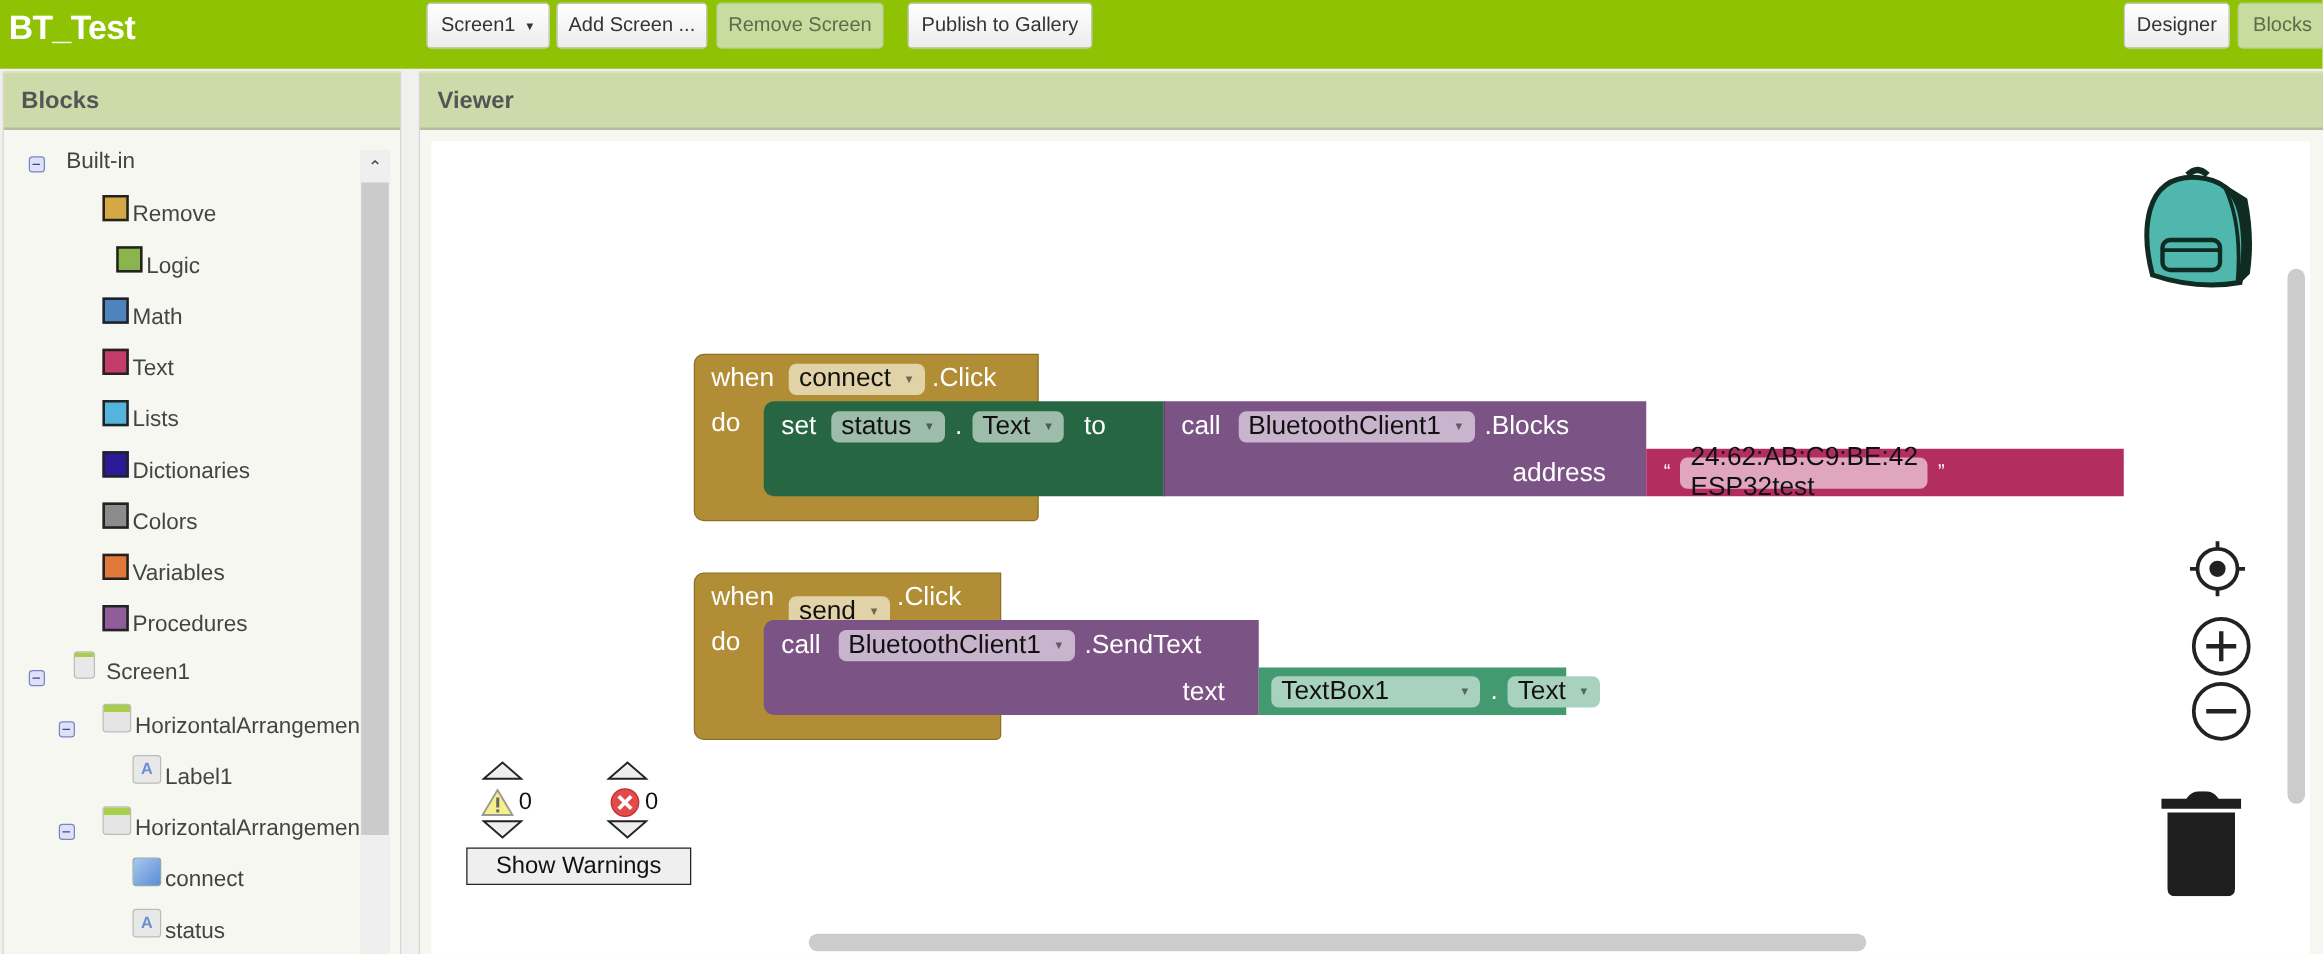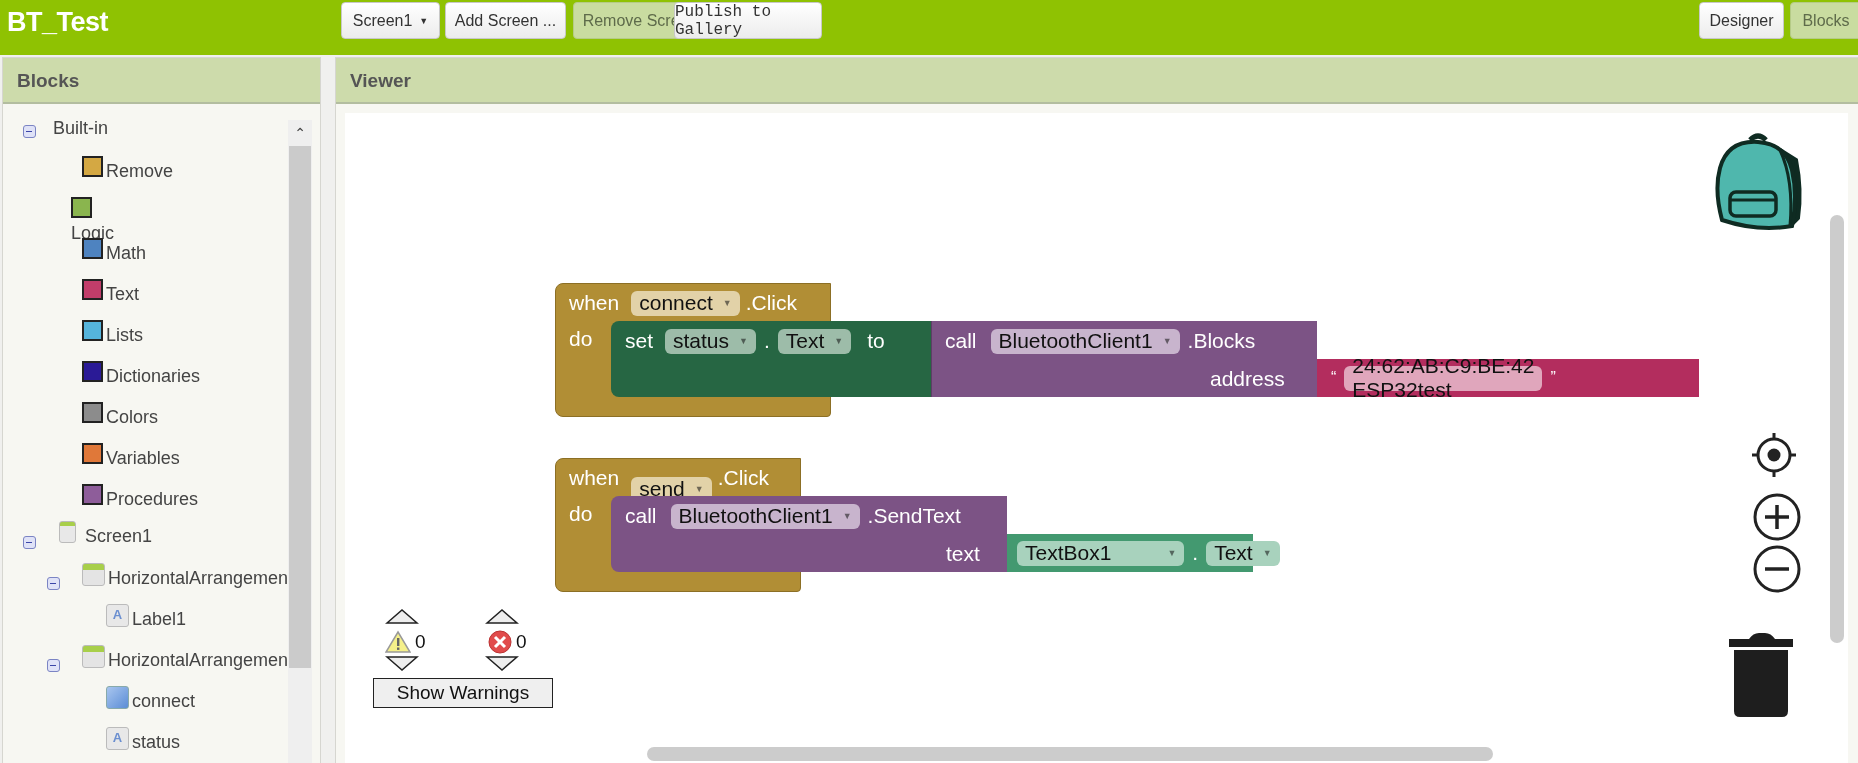--- a/index.html
+++ b/index.html
@@ -4,21 +4,21 @@
 <style>
   * { box-sizing: border-box; margin: 0; padding: 0; }
   html, body { width: 1858px; height: 763px; overflow: hidden; background: #f0f0ee; font-family: "Liberation Sans", sans-serif; }
   .topbar { position: absolute; left: 0; top: 0; width: 1858px; height: 55px; background: #8fc202; }
   .app-title { position: absolute; left: 7px; top: 7px; font-size: 27px; font-weight: bold; color: #fff; letter-spacing: -0.5px; }
   .tbtn { position: absolute; top: 2px; height: 37px; border-radius: 4px; background: linear-gradient(#fff, #ececec); border: 1px solid #c8c8c8; font-size: 16px; color: #333; display: flex; align-items: center; justify-content: center; cursor: pointer; }
   .tbtn.disabled { background: #c9dca0; color: #5e6b4a; border-color: #b5cb86; }
   .caret { font-size: 9px; margin-left: 7px; }
   .panel { position: absolute; background: #f7f7f2; border: 1px solid #d6d6d0; }
   .panel-head { position: absolute; left: 0; top: 0; right: 0; height: 46px; background: #cddbab; border-bottom: 2px solid #b3bda0; font-size: 19px; font-weight: bold; color: #555; padding: 12px 0 0 14px; }
-  .tree-item { position: absolute; display: flex; align-items: flex-start; font-size: 18px; color: #444; white-space: nowrap; }
+  .tree-item { position: absolute; display: flex; align-items: flex-end; font-size: 18px; color: #444; white-space: nowrap; }
   .swatch { width: 21px; height: 21px; border: 2px solid #222; margin-right: 3px; position: relative; top: -5px; }
   .toggle { position: absolute; width: 13px; height: 13px; border: 1.5px solid #7b84c4; border-radius: 3px; background: #dfe2f7; }
   .toggle::after { content: ""; position: absolute; left: 2px; top: 4.5px; width: 6px; height: 1.5px; background: #3b46a8; }
   .cicon { width: 23px; height: 23px; border-radius: 3px; margin-right: 3px; position: relative; top: -5px; }
   .workspace { position: absolute; left: 345px; top: 113px; width: 1503px; height: 650px; background: #fff; overflow: hidden; }
   .blk { position: absolute; color: #fff; font-size: 21px; display: flex; align-items: center; }
   .field { background: rgba(255,255,255,0.6); border-radius: 6px; padding: 1px 8px; color: #111; display: inline-flex; align-items: center; height: 25px; }
   .field .dd { font-size: 9px; margin-left: 10px; opacity: 0.55; }
   .lbl { color: #fff; }
 </style>
@@ -26,38 +26,38 @@
 <body>
 
 <div class="topbar">
   <div class="app-title">BT_Test</div>
   <div class="tbtn" style="left:341px;width:99px;">
     <span>Screen1</span>
     <span class="caret">▼</span>
   </div>
   <div class="tbtn" style="left:445px;width:121px;">Add Screen ...</div>
   <div class="tbtn disabled" style="left:573px;width:134px;">Remove Screen</div>
-  <div class="tbtn" style="left:674px;width:148px;font-family:Liberation Mono, monospace;">Publish to Gallery</div>
+  <div class="tbtn" style="left:726px;width:148px;">Publish to Gallery</div>
   <div class="tbtn" style="left:1699px;width:85px;">Designer</div>
   <div class="tbtn disabled" style="left:1790px;width:72px;">Blocks</div>
 </div>
 
 <div class="panel" style="left:2px;top:57px;width:319px;height:710px;">
   <div class="panel-head">Blocks</div>
 
   <div class="toggle" style="left:20px;top:67px;"></div>
   <div class="tree-item" style="left:50px;top:60px;">
     <span>Built-in</span>
   </div>
 
   <div class="tree-item" style="left:79px;top:103px;">
       <span class="swatch" style="background:#d4a843"></span>
       <span>Remove</span>
     </div>
-  <div class="tree-item" style="left:68px;top:144px;flex-direction:column;">
+  <div class="tree-item" style="left:90px;top:144px;">
       <span class="swatch" style="background:#8ab54e"></span>
       <span>Logic</span>
     </div>
   <div class="tree-item" style="left:79px;top:185px;">
       <span class="swatch" style="background:#4e83c0"></span>
       <span>Math</span>
     </div>
   <div class="tree-item" style="left:79px;top:226px;">
       <span class="swatch" style="background:#c23d6a"></span>
       <span>Text</span>

